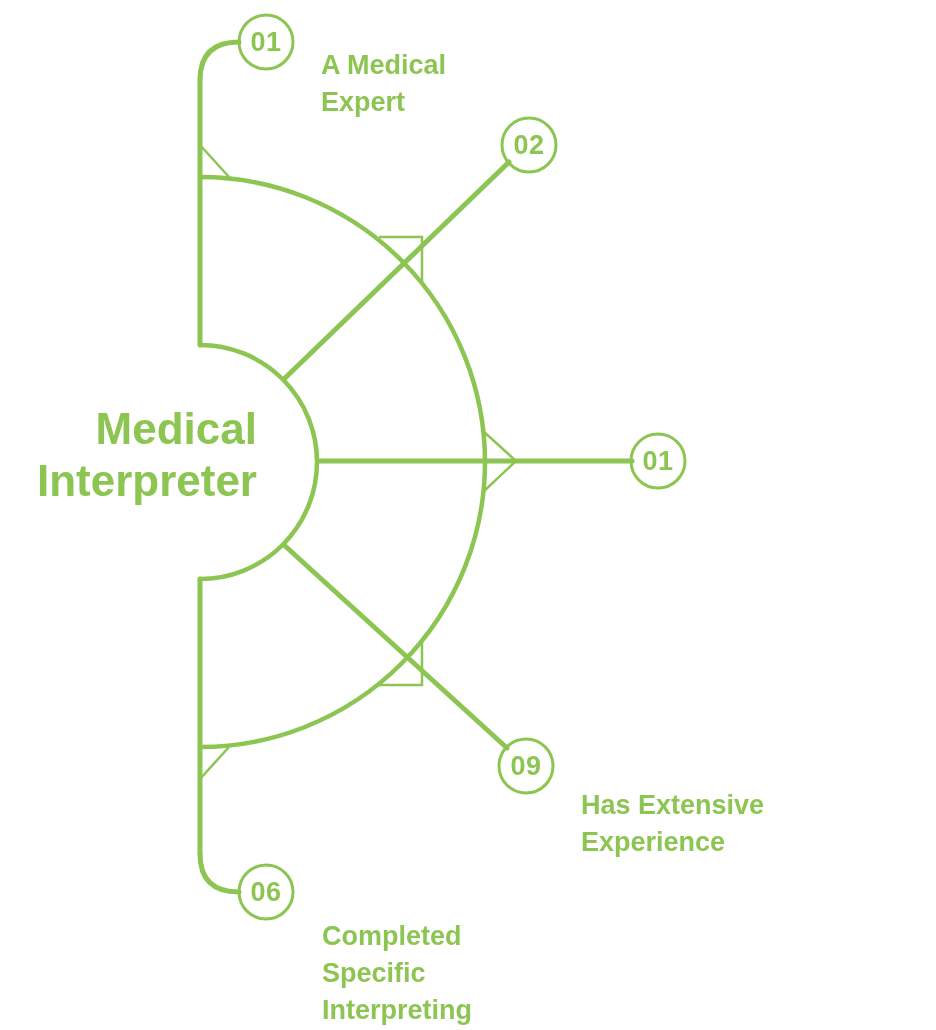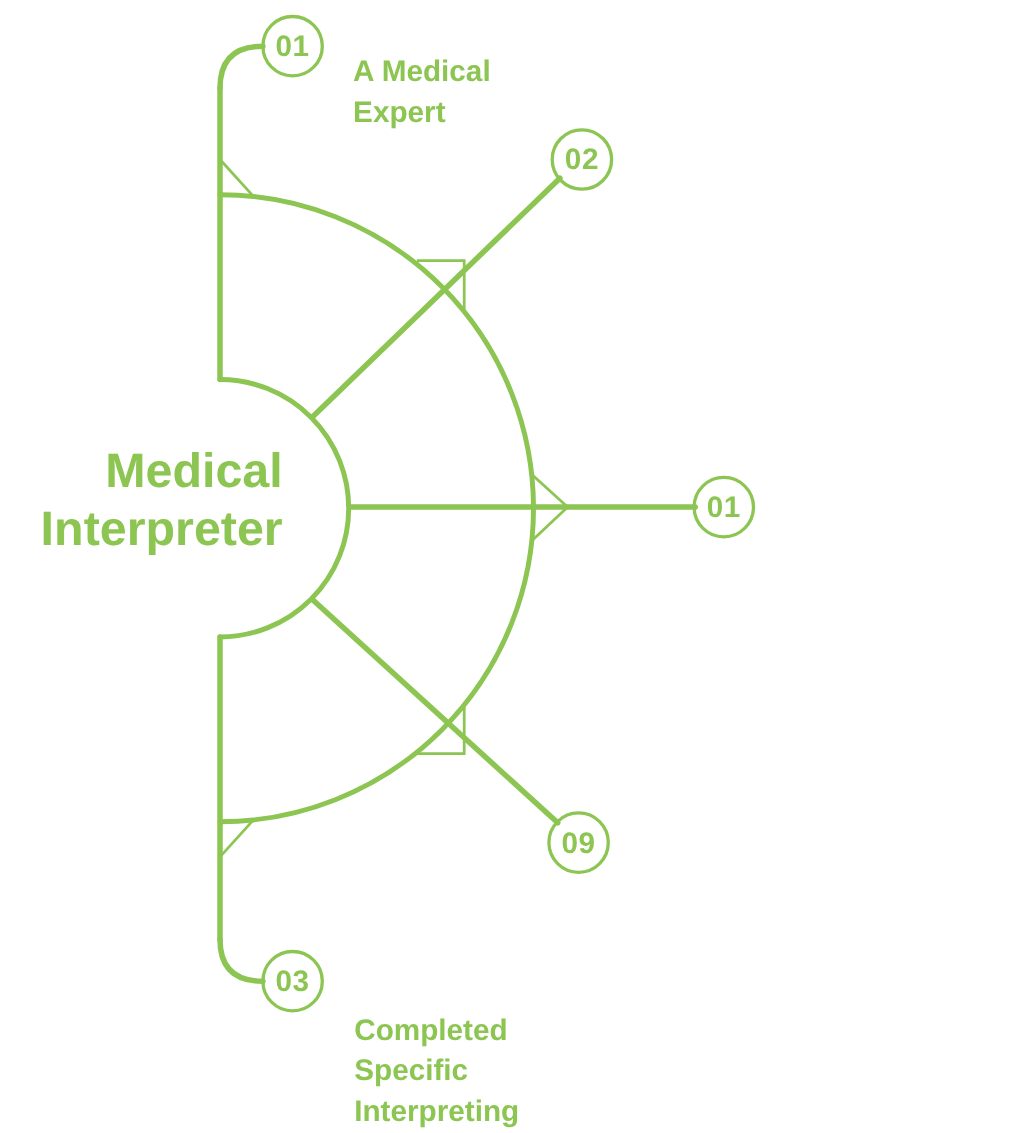--- a/index.html
+++ b/index.html
@@ -62,20 +62,21 @@
     <circle class="circle" cx="525" cy="145" r="27"></circle>
     <circle class="circle" cx="654" cy="461" r="27"></circle>
     <circle class="circle" cx="522" cy="766" r="27"></circle>
     <circle class="circle" cx="262" cy="892" r="27"></circle>
   </svg>
 
   <div class="badge" style="left:235px; top:15px;">01</div>
   <div class="badge" style="left:498px; top:118px;">02</div>
   <div class="badge" style="left:627px; top:434px;">01</div>
   <div class="badge" style="left:495px; top:739px;">09</div>
-  <div class="badge" style="left:235px; top:865px;">03</div>
+  <div class="badge" style="left:235px; top:865px;">06</div>
 
   <div class="item-label" style="left:317px; top:6px;   width:175px;">A Medical Expert</div>
+  <div class="item-label" style="left:577px; top:746px; width:245px;">Has Extensive Experience</div>
   <div class="item-label" style="left:318px; top:877px; width:210px;">Completed Specific Interpreting Training</div>
 
   <div class="center-title">Medical Interpreter</div>
 
 </div>
 
 </body></html>

